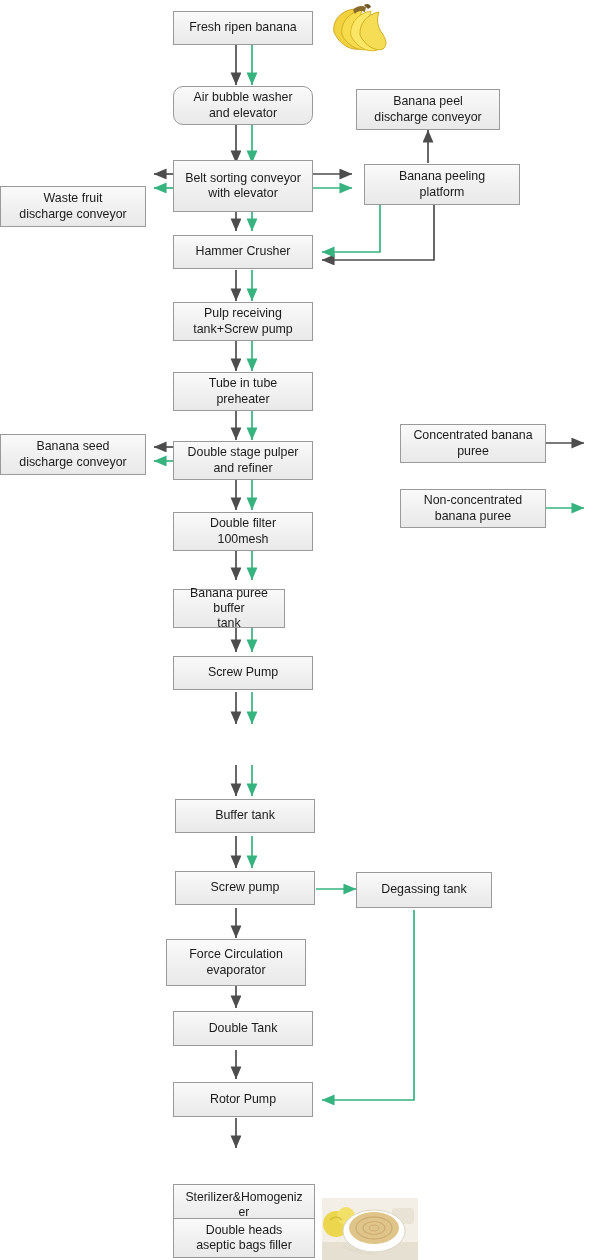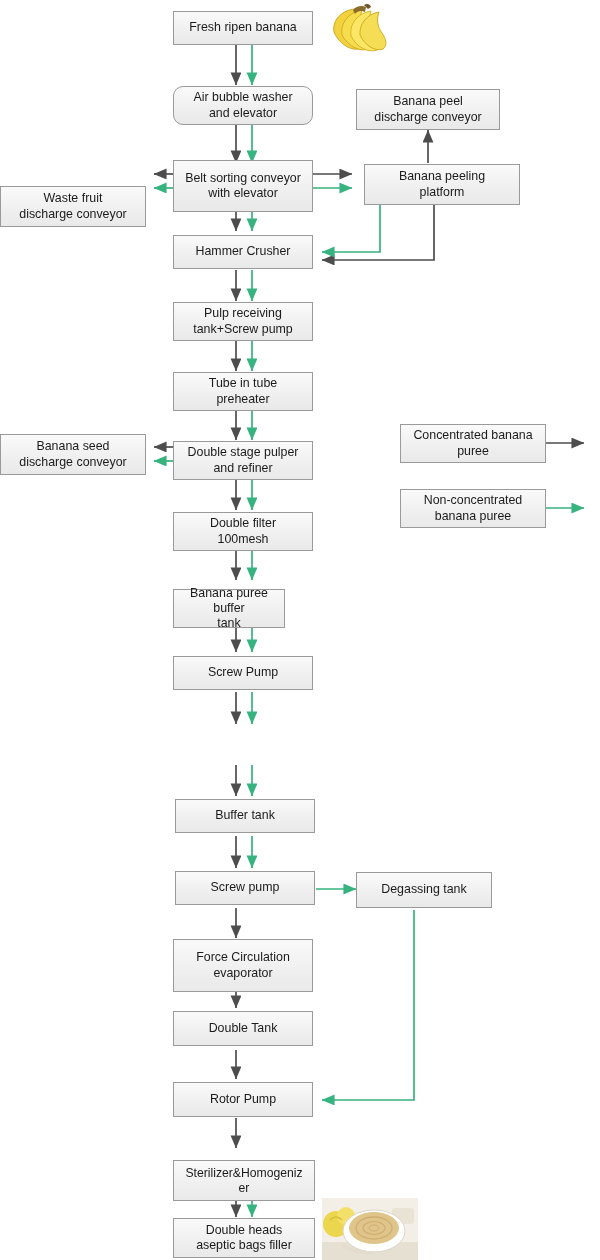--- a/index.html
+++ b/index.html
@@ -156,34 +156,34 @@
   </div>
 
   <div class="node" style="left:175px;top:871px;width:140px;height:34px;">
     <span>Screw pump</span>
   </div>
 
   <div class="node" style="left:356px;top:872px;width:136px;height:36px;">
     <span>Degassing tank</span>
   </div>
 
-  <div class="node" style="left:173px;top:939px;width:140px;height:53px;">
+  <div class="node" style="left:166px;top:939px;width:140px;height:47px;">
     <span>Force Circulation
 evaporator</span>
   </div>
 
   <div class="node" style="left:173px;top:1011px;width:140px;height:35px;">
     <span>Double Tank</span>
   </div>
 
   <div class="node" style="left:173px;top:1082px;width:140px;height:35px;">
     <span>Rotor Pump</span>
   </div>
 
-  <div class="node" style="left:173px;top:1160px;width:142px;height:41px;font-size:12.2px;">
+  <div class="node" style="left:173px;top:1184px;width:142px;height:41px;font-size:12.2px;">
     <span>Sterilizer&amp;Homogeniz
 er</span>
   </div>
 
   <div class="node" style="left:173px;top:1218px;width:142px;height:40px;">
     <span>Double heads
 aseptic bags filler</span>
   </div>
 
   <div class="node legend-node" style="left:400px;top:424px;width:146px;height:39px;">

